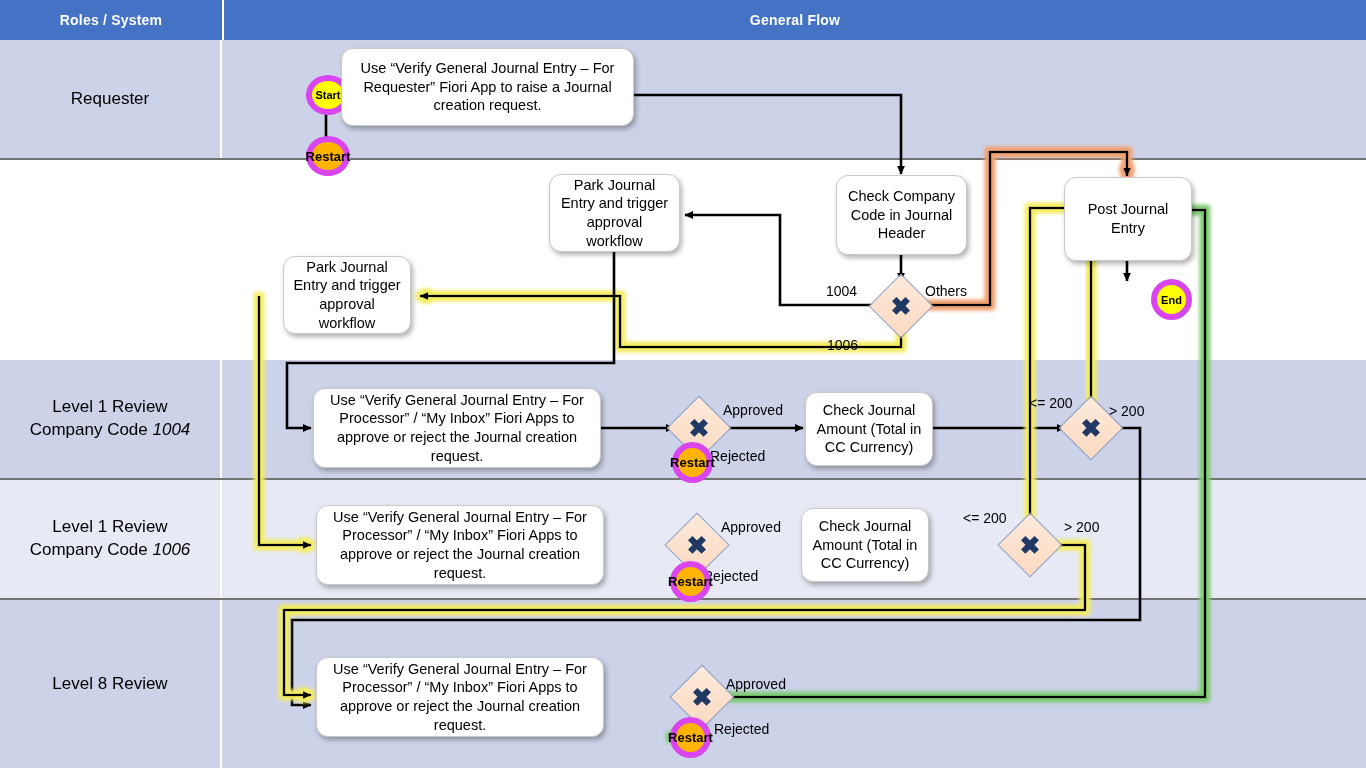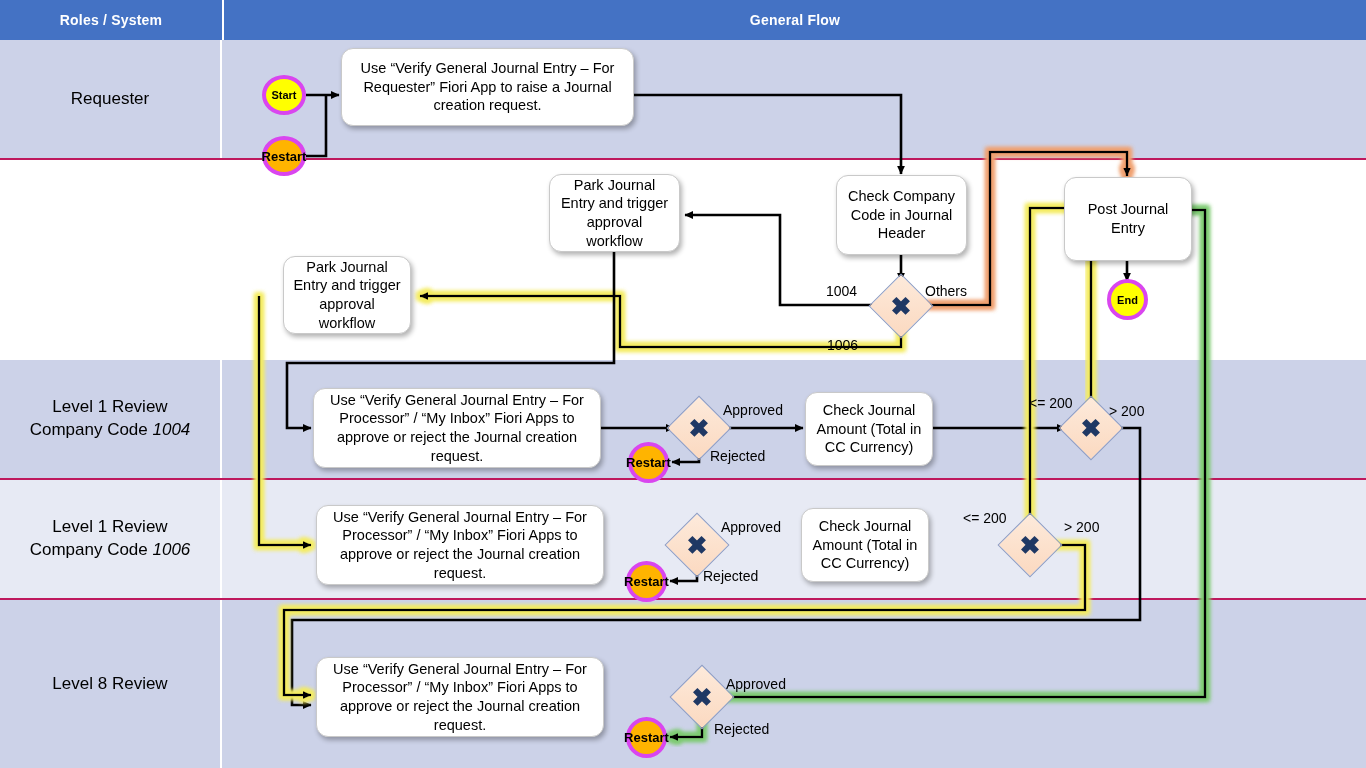--- a/index.html
+++ b/index.html
@@ -6,42 +6,42 @@
   body{font-family:"Liberation Sans", sans-serif;}
   #root{position:relative;width:1366px;height:768px;overflow:hidden;background:#ffffff;}
 
   
   .hdr{position:absolute;top:0;height:40px;background:#4472C4;color:#fff;
        display:flex;align-items:center;justify-content:center;
        font-weight:bold;font-size:14px;letter-spacing:.2px;}
   .hdr.left{left:0;width:222px;border-right:2px solid #fff;}
   .hdr.right{left:224px;width:1142px;}
 
-  .lane{position:absolute;left:0;width:1366px;border-bottom:2px solid #be185d;box-sizing:border-box;}
+  .lane{position:absolute;left:0;width:1366px;border-bottom:2px solid #737373;box-sizing:border-box;}
   .lane.a{background:#ccd2e8;}
   .lane.b{background:#e7eaf4;}
   .lane-label{position:absolute;left:0;width:222px;height:100%;
      display:flex;align-items:center;justify-content:center;text-align:center;
      font-size:17px;color:#000;border-right:2px solid #fff;box-sizing:border-box;
      padding:0 8px;line-height:1.35;}
   .lane-body{position:absolute;left:224px;width:1142px;height:100%;}
   .it{font-style:italic;}
 
   
   #wires{position:absolute;left:0;top:0;width:1366px;height:768px;pointer-events:none;}
 
   
   .node{position:absolute;background:#fff;border:1px solid #c9c9c9;border-radius:12px;
         box-shadow:2px 3px 5px rgba(0,0,0,.30);
         display:flex;align-items:center;justify-content:center;text-align:center;
         font-size:14.5px;color:#000;line-height:1.28;padding:4px 9px;box-sizing:border-box;}
 
-  .term{position:absolute;border-radius:50%;border:4px solid #d946ef;
+  .term{position:absolute;border-radius:50%;border:6px solid #d946ef;
         display:flex;align-items:center;justify-content:center;
-        font-size:11px;font-weight:bold;color:#000;box-sizing:border-box;}
+        font-size:11px;font-weight:bold;color:#000;box-sizing:border-box;margin-left:44px;}
   .term.start{background:#FFFF00;}
   .term.restart{background:#FFB400;}
   .term.end{background:#FFFF00;}
   .term.small{font-size:13px;}
 
   .gw{position:absolute;width:46px;height:46px;transform:rotate(45deg);
       background:linear-gradient(135deg,#fdeadb 0%,#fbd9c0 100%);
       border:1px solid #8f9ec4;box-sizing:border-box;}
   .gw .x{position:absolute;left:0;top:0;width:100%;height:100%;
       transform:rotate(-45deg);display:flex;align-items:center;justify-content:center;

